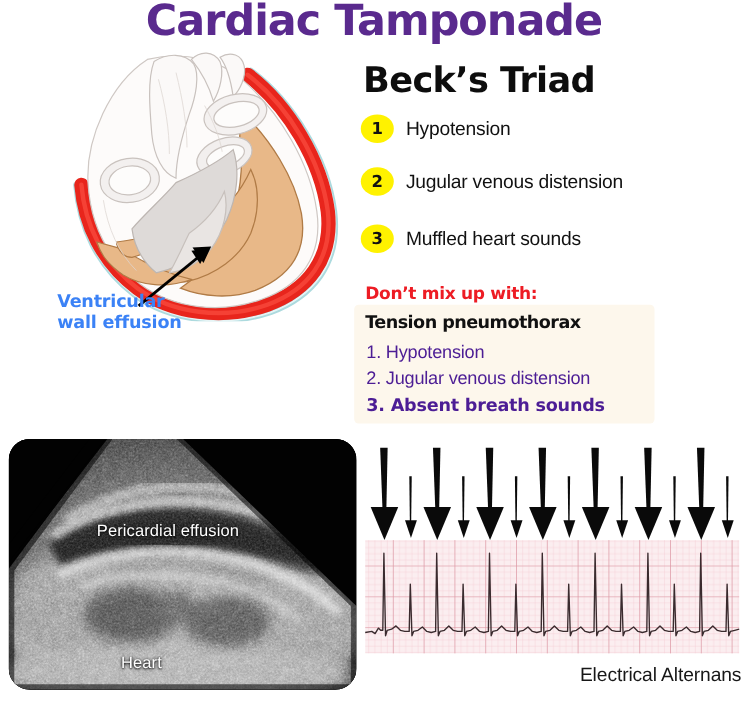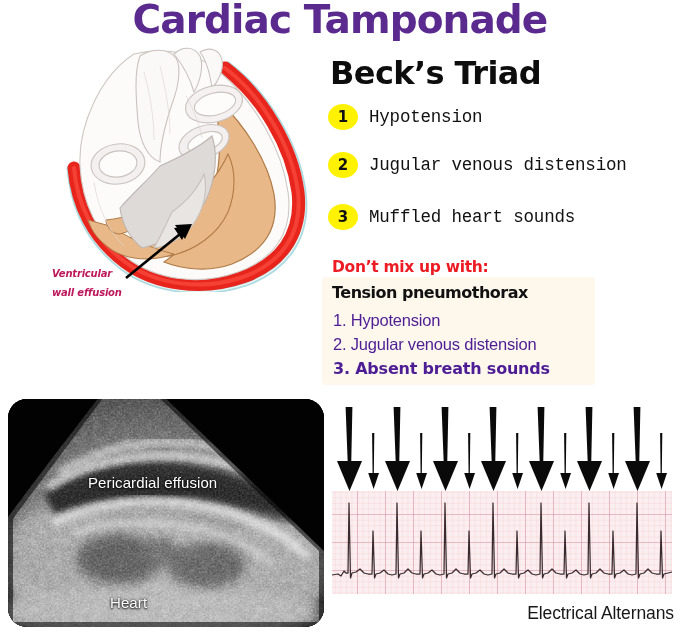--- a/index.html
+++ b/index.html
@@ -41,26 +41,25 @@
     height: 250px;
   }
   #heart-diagram svg { display: block; }
 
   #ventricular-label {
     position: absolute;
     left: 52px;
     top: 264px;
     width: 190px;
     font-family: "DejaVu Sans", sans-serif;
-    font-size: 10px;
+    font-size: 16px;
     font-weight: bold;
-    color: #be185d;
+    color: #3b82f6;
     line-height: 19px;
     letter-spacing: -0.2px;
-    font-style: italic;
   }
 
   
   #becks-heading {
     position: absolute;
     left: 330px;
     top: 54px;
     font-family: "DejaVu Sans", sans-serif;
     font-size: 32px;
     font-weight: bold;
@@ -88,21 +87,21 @@
     align-items: center;
     justify-content: center;
     font-family: "DejaVu Sans", sans-serif;
     font-size: 15px;
     font-weight: bold;
     color: #111111;
     line-height: 1;
   }
   .triad-text {
     margin-left: 11px;
-    font-family: Liberation Mono, monospace;
+    font-family: Liberation Sans, sans-serif;
     font-size: 17.5px;
     color: #111111;
     white-space: nowrap;
     letter-spacing: -0.2px;
   }
 
   
   #dontmix-heading {
     position: absolute;
     left: 332px;

